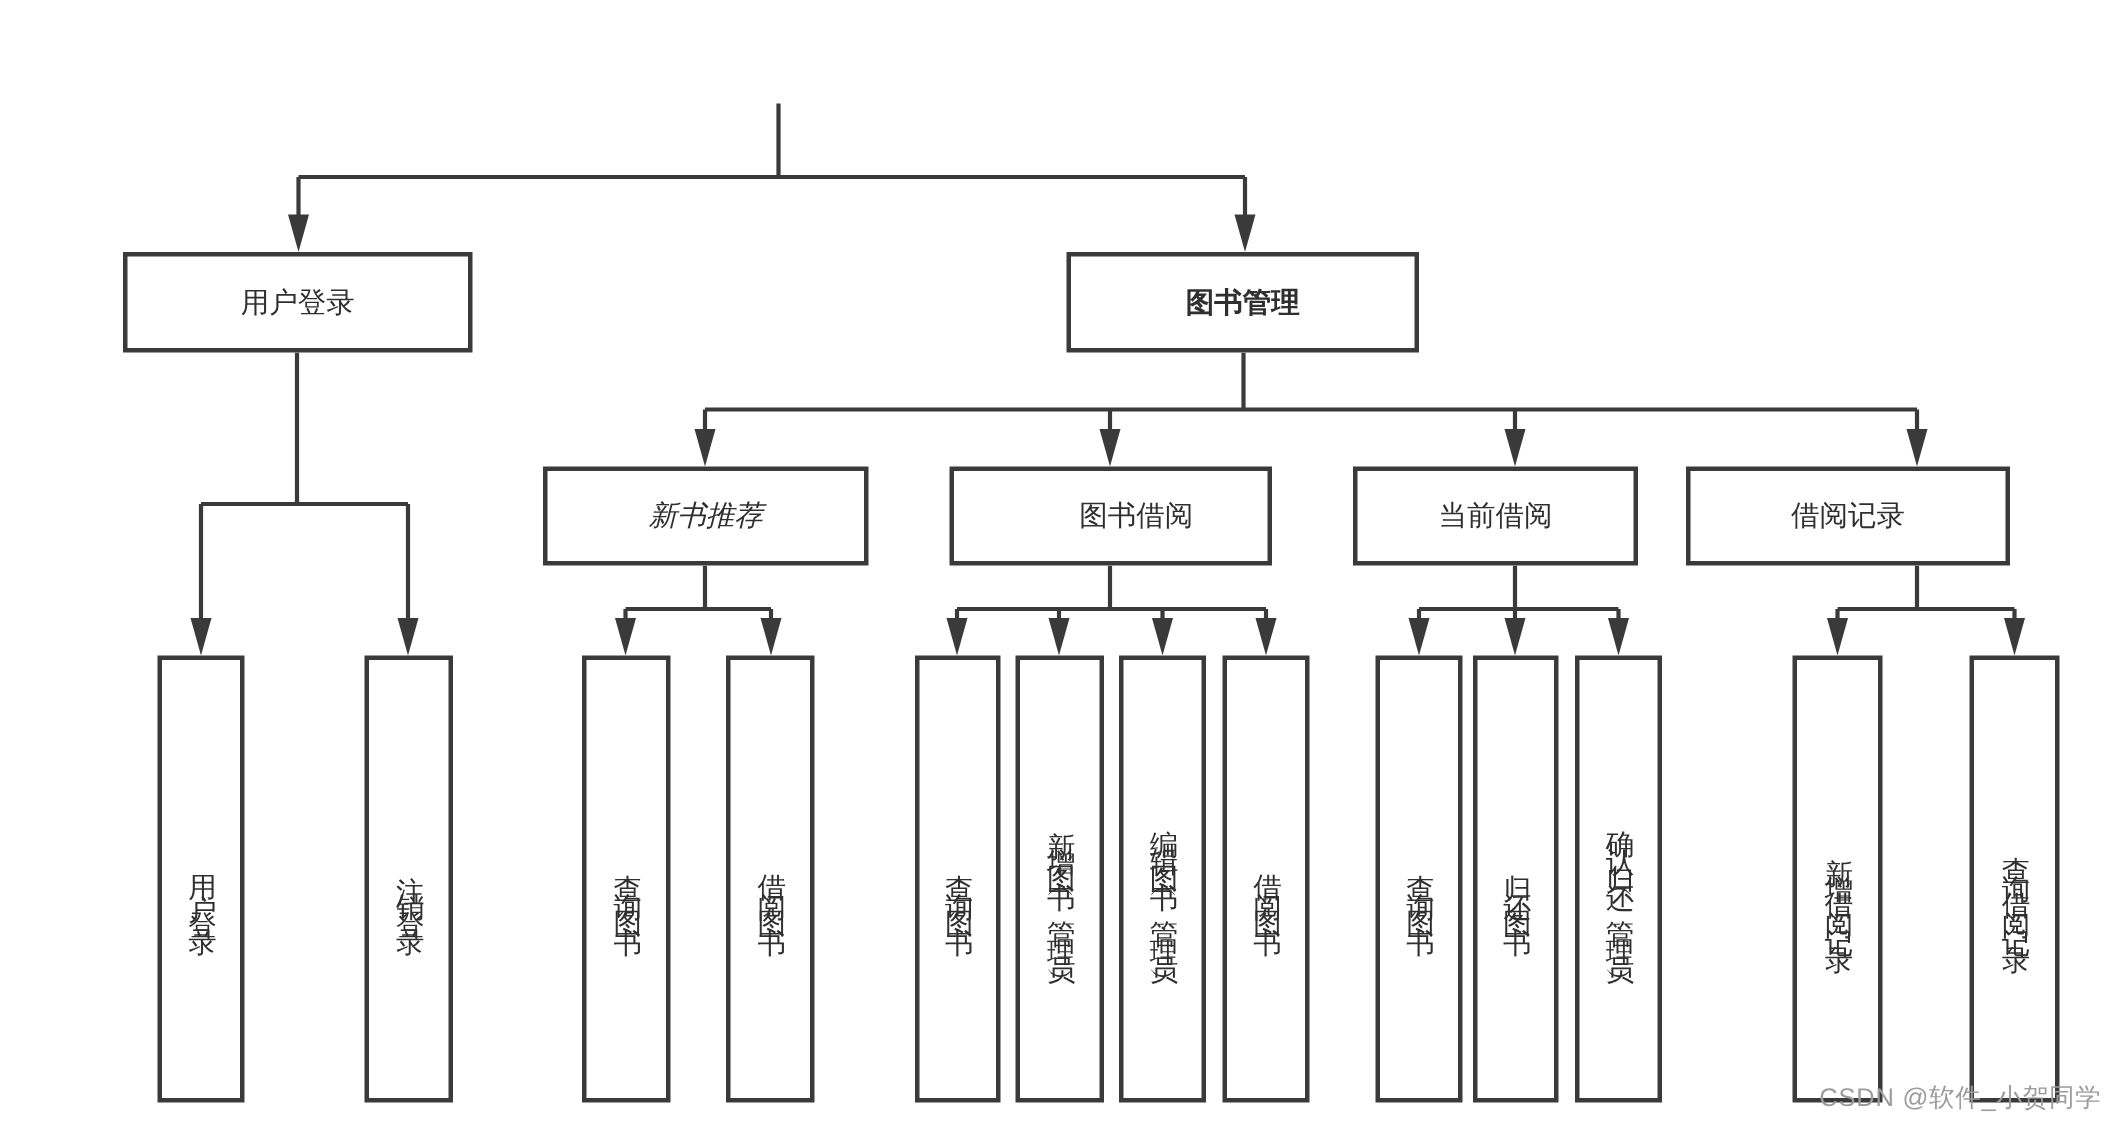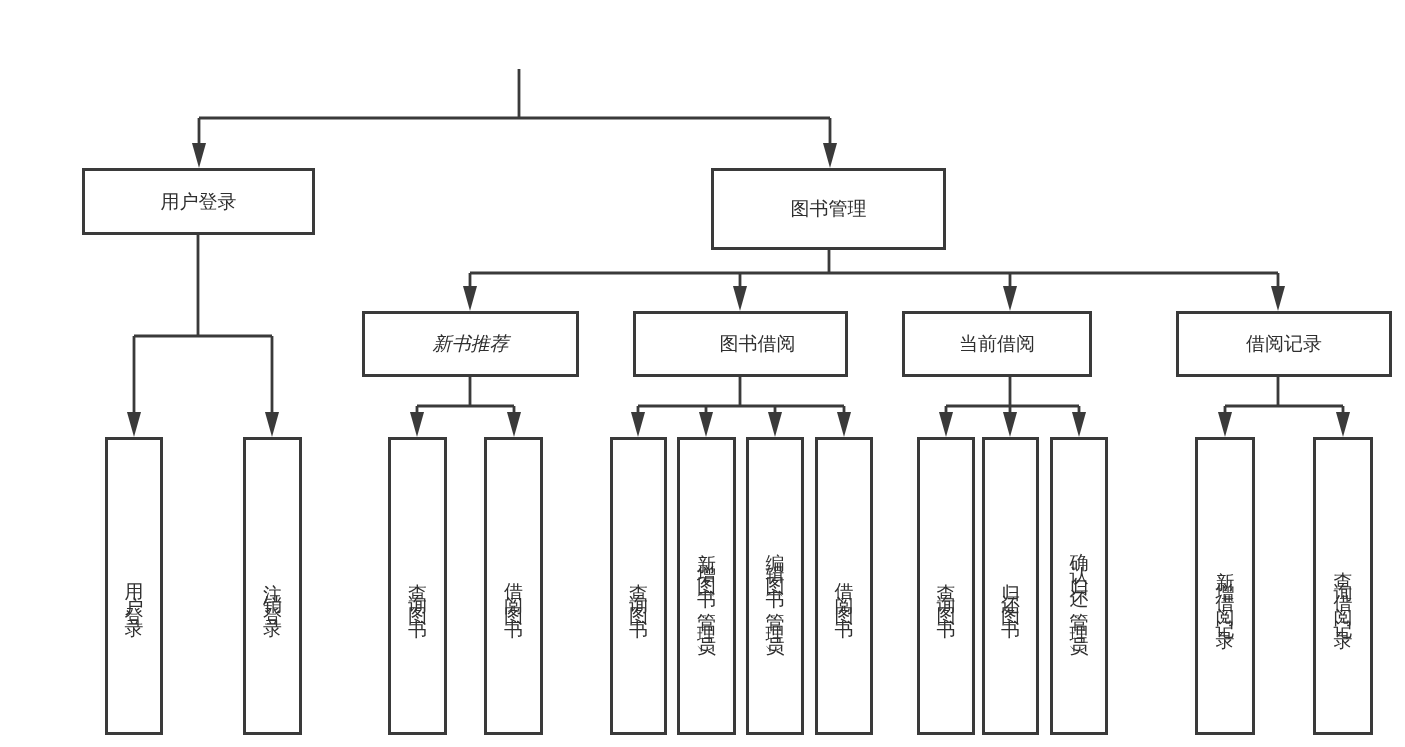--- a/index.html
+++ b/index.html
@@ -24,26 +24,26 @@
     background:#fff;
     border:3px solid var(--line);
     box-sizing:border-box;
     display:flex;align-items:center;justify-content:center;
     color:var(--text);
     font-size:19px;
     z-index:2;
   }
   .node-root{left:14px;top:13px;width:1008px;height:57px;}
   .node-l2-a{left:82px;top:168px;width:233px;height:67px;}
-  .node-l2-b{left:711px;top:168px;width:235px;height:82px;}
+  .node-l2-b{left:711px;top:168px;width:235px;height:67px;font-weight:bold;}
   .node-l3{top:311px;height:66px;}
   .node-l3-a{left:362px;width:217px;font-style:italic;}
   .node-l3-b{left:633px;width:215px;padding-left:34px;}
   .node-l3-c{left:902px;width:190px;}
-  .node-l3-d{left:1176px;width:216px;}
+  .node-l3-d{left:1124px;width:216px;}
   .vbox{
     position:absolute;top:437px;height:298px;
     background:#fff;border:3px solid var(--line);box-sizing:border-box;
     display:flex;align-items:center;justify-content:center;
     color:var(--text);z-index:2;
   }
   .vtext{
     writing-mode:vertical-rl;
     text-orientation:mixed;
     font-size:19px;
@@ -200,13 +200,14 @@
   <div class="vbox v11">
     <span class="vtext">确认归还（管理员）</span>
   </div>
   <div class="vbox v12">
     <span class="vtext">新增借阅记录</span>
   </div>
   <div class="vbox v13">
     <span class="vtext">查询借阅记录</span>
   </div>
 
+  <div class="watermark">CSDN @软件_小贺同学</div>
 </div>
 
 </body></html>

